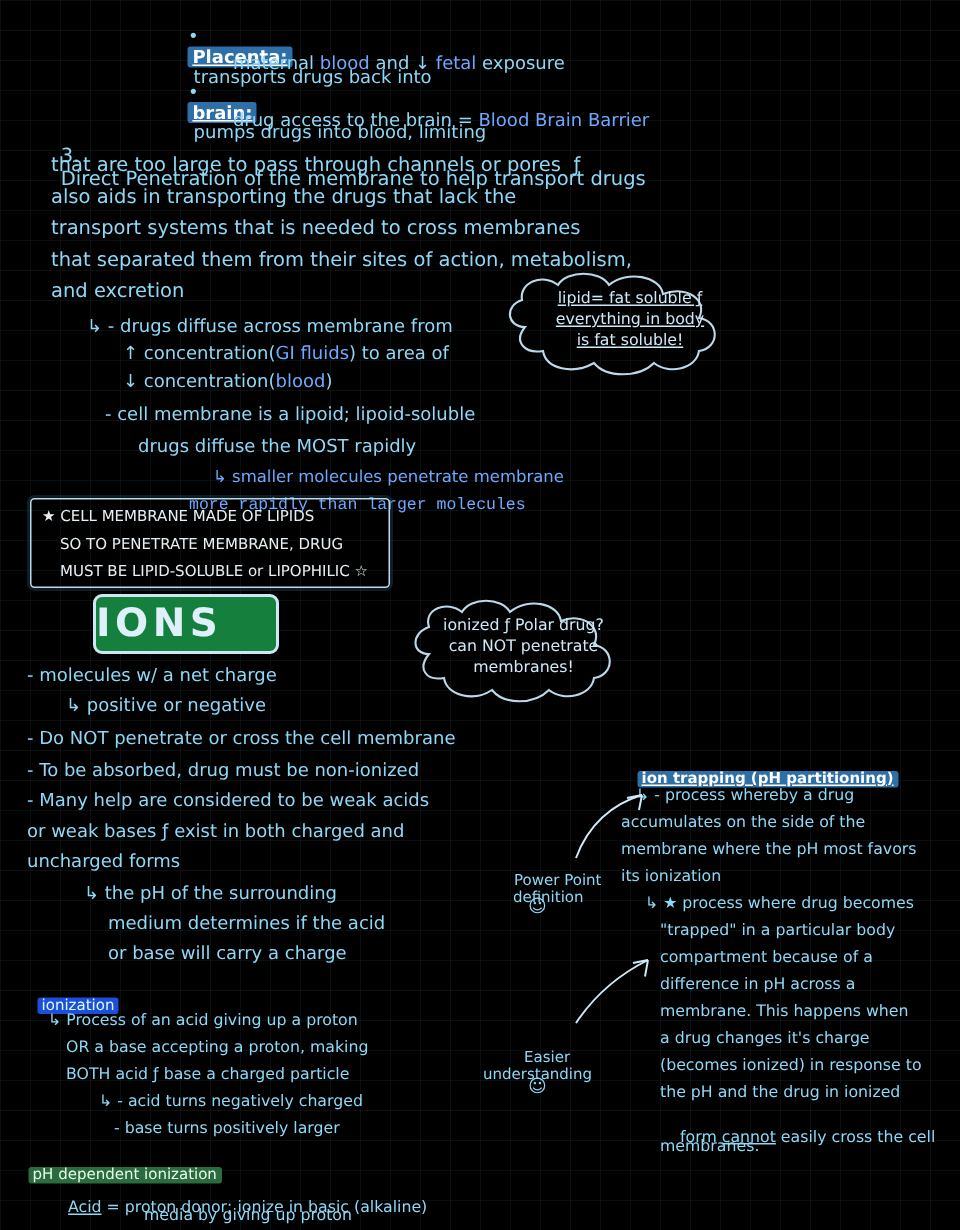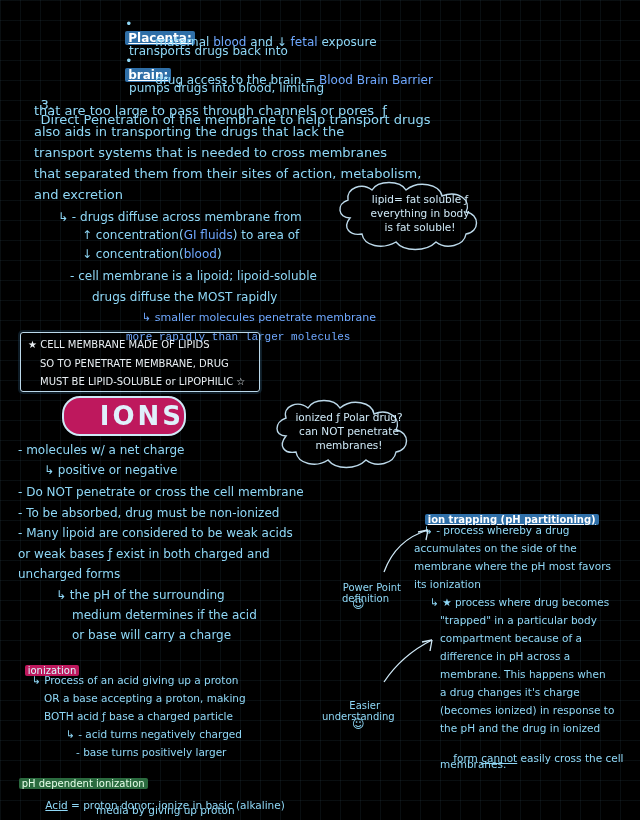--- a/index.html
+++ b/index.html
@@ -45,45 +45,45 @@
   .u  { text-decoration: underline; }
   .hl-blue {
     background: #2f6fa8;
     color: #ffffff;
     padding: 0 3px;
     border-radius: 2px;
     text-decoration: underline;
     font-weight: bold;
   }
   .hl-teal {
-    background: #be185d;
+    background: #1d4ed8;
     color: #d9fbff;
     padding: 0 3px;
     border-radius: 2px;
   }
   .hl-green {
     background: #2b6b3f;
     color: #e6ffe9;
     padding: 0 3px;
     border-radius: 2px;
   }
   .box {
     position: absolute;
     border: 1.5px solid #bcd9ea;
     border-radius: 3px;
     box-shadow: 0 0 0 2px rgba(40,80,110,0.35);
   }
   .ions-box {
     position: absolute;
-    background: #be185d;
+    background: #15803d;
     border: 2px solid #cfe7f5;
-    border-radius: 18px;
+    border-radius: 6px;
     display: flex;
     align-items: center;
-    justify-content: flex-end;
+    justify-content: flex-start;
   }
   .ions-text {
     color: #dff0fb;
     font-size: 26px;
     letter-spacing: 3px;
     font-weight: bold;
     font-family: "DejaVu Sans", sans-serif;
   }
   .cloud {
     position: absolute;
@@ -135,21 +135,21 @@
   <div class="ln s13 c" style="left:34px; top:188px;">and excretion</div>
 
   <div class="ln s12 c" style="left:58px; top:211px;">↳ - drugs diffuse across membrane from</div>
   <div class="ln s12 c" style="left:82px; top:229px;">↑ concentration(<span class="b">GI fluids</span>) to area of</div>
   <div class="ln s12 c" style="left:82px; top:248px;">↓ concentration(<span class="b">blood</span>)</div>
   <div class="ln s12 c" style="left:70px; top:270px;">- cell membrane is a lipoid; lipoid-soluble</div>
   <div class="ln s12 c" style="left:92px; top:291px;">drugs diffuse the MOST rapidly</div>
   <div class="ln s11 b" style="left:110px; top:312px;margin-left:32px;">↳ smaller molecules penetrate membrane</div>
   <div class="ln s11 b" style="left:126px; top:331px;font-family:Liberation Mono, monospace;">more rapidly than larger molecules</div>
 
-  <div class="cloud" style="left:330px; top:178px; width:180px; height:76px;">
+  <div class="cloud" style="left:330px; top:178px; width:180px; height:76px;text-decoration:underline;">
     <svg viewBox="0 0 180 76" width="180" height="76">
       <path d="M20,40 C8,40 6,26 18,22 C16,10 32,4 42,12 C48,2 70,2 76,12 C88,2 110,6 112,18 C128,12 142,22 136,34 C150,36 150,54 136,56 C134,68 116,72 106,64 C96,74 74,74 66,64 C52,72 34,68 32,56 C20,58 12,50 20,40 Z" fill="none" stroke="#bcd9ea" stroke-width="1.4"></path>
     </svg>
     <span class="ct">lipid= fat soluble ƒ<br>everything in body<br>is fat soluble!</span>
   </div>
 
   <div class="box" style="left:20px; top:332px; width:238px; height:58px;"></div>
   <div class="ln s10 w" style="left:28px; top:339px;">★ CELL MEMBRANE MADE OF LIPIDS</div>
   <div class="ln s10 w" style="left:40px; top:358px;">SO TO PENETRATE MEMBRANE, DRUG</div>
   <div class="ln s10 w" style="left:40px; top:376px;">MUST BE LIPID-SOLUBLE or LIPOPHILIC ☆</div>
@@ -162,21 +162,21 @@
     <svg viewBox="0 0 162 76" width="162" height="76">
       <path d="M18,40 C6,40 6,26 18,22 C14,10 30,4 40,12 C46,2 66,2 72,12 C84,2 104,6 106,18 C120,12 134,22 128,34 C142,36 142,54 128,56 C126,68 108,72 98,64 C88,74 68,74 60,64 C48,72 30,68 28,56 C16,58 10,50 18,40 Z" fill="none" stroke="#bcd9ea" stroke-width="1.4"></path>
     </svg>
     <span class="ct">ionized ƒ Polar drug?<br>can NOT penetrate<br>membranes!</span>
   </div>
 
   <div class="ln s12 c" style="left:18px; top:444px;">- molecules w/ a net charge</div>
   <div class="ln s12 c" style="left:44px; top:464px;">↳ positive or negative</div>
   <div class="ln s12 c" style="left:18px; top:486px;">- Do NOT penetrate or cross the cell membrane</div>
   <div class="ln s12 c" style="left:18px; top:507px;">- To be absorbed, drug must be non-ionized</div>
-  <div class="ln s12 c" style="left:18px; top:527px;">- Many lipoid are considered to be weak acids</div>
+  <div class="ln s12 c" style="left:18px; top:527px;">- Many help are considered to be weak acids</div>
   <div class="ln s12 c" style="left:18px; top:548px;">or weak bases ƒ exist in both charged and</div>
   <div class="ln s12 c" style="left:18px; top:568px;">uncharged forms</div>
   <div class="ln s12 c" style="left:56px; top:589px;">↳ the pH of the surrounding</div>
   <div class="ln s12 c" style="left:72px; top:609px;">medium determines if the acid</div>
   <div class="ln s12 c" style="left:72px; top:629px;">or base will carry a charge</div>
 
   <div class="ln s10" style="left:12px; top:653px;">
     <span class="hl-teal">ionization</span>
   </div>
   <div class="ln s105 c" style="left:32px; top:674px;">↳ Process of an acid giving up a proton</div>

